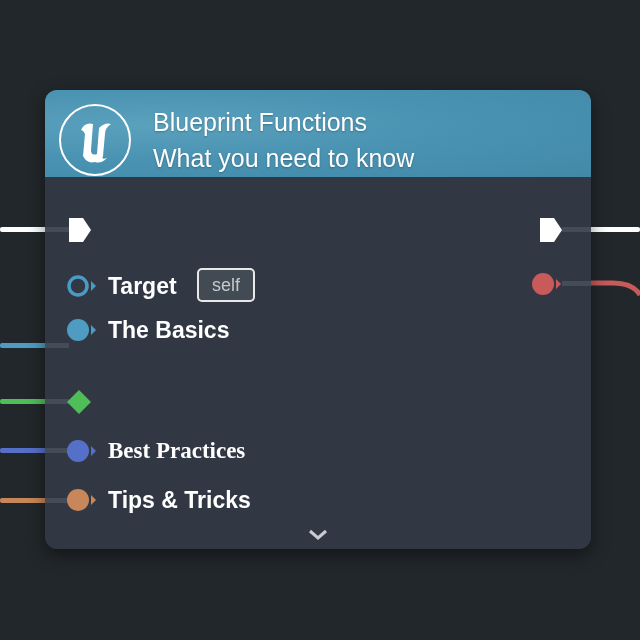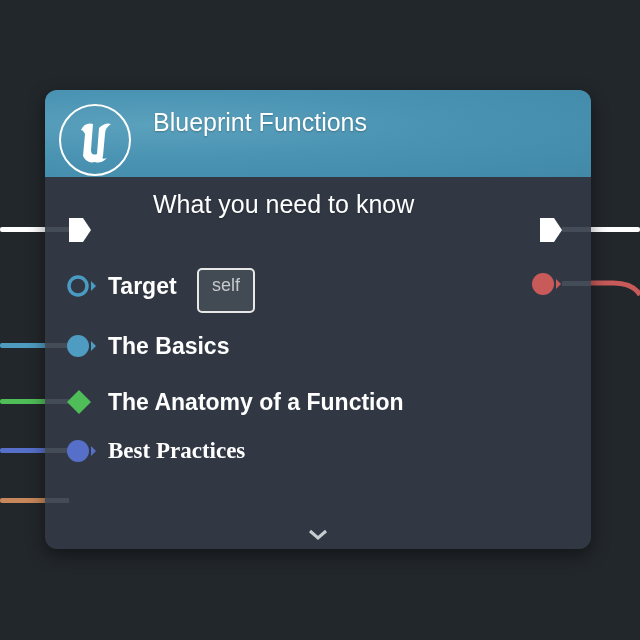--- a/index.html
+++ b/index.html
@@ -31,21 +31,21 @@
   .pin-row { position:absolute; left:0; width:100%; height:40px; }
   .pin-label {
     position:absolute; left:63px; color:#ffffff; font-size:23px;
     font-weight:bold; white-space:nowrap; line-height:40px; top:0;
   }
   .pin-icon { position:absolute; }
   .pin-stub {
     position:absolute; height:5px; background:#4a525c; opacity:0.8;
   }
   .self-box {
-    position:absolute; left:152px; top:2px; width:58px; height:45px;
+    position:absolute; left:152px; top:2px; width:58px; height:34px;
     border:2px solid #e8e8e8; border-radius:5px; box-sizing:border-box;
     background:#424a54; color:#c6c9cc; font-size:18px; text-align:center;
     line-height:30px;
   }
   .chevron { position:absolute; left:262px; top:438px; }
 </style>
 </head>
 <body>
 
 <div class="wire" style="left:0;top:227px;width:60px;background:#ffffff;"></div>
@@ -59,21 +59,21 @@
 </svg>
 
 <div class="node">
   <div class="node-header">
     <div class="logo">
       <svg width="68" height="68" viewBox="0 0 68 68">
         <path d="M20 24 Q24 16 32 18 L30 44 Q30 50 36 48 L38 22 Q44 16 50 18 Q44 22 44 28 L42 50 Q40 54 46 52 Q40 58 34 56 Q26 58 22 50 L24 28 Q22 24 20 24 Z" fill="#ffffff"></path>
       </svg>
     </div>
     <div class="title-line" style="top:18px;">Blueprint Functions</div>
-    <div class="title-line" style="top:54px;margin-top:46px;">What you need to know</div>
+    <div class="title-line" style="top:54px;">What you need to know</div>
   </div>
 
   <div class="pin-stub" style="left:0;top:137px;width:24px;"></div>
   <svg class="pin-icon" style="left:24px;top:128px;" width="22" height="24">
     <path d="M0 0 L14 0 L22 12 L14 24 L0 24 Z" fill="#ffffff"></path>
   </svg>
   <svg class="pin-icon" style="left:495px;top:128px;" width="22" height="24">
     <path d="M0 0 L14 0 L22 12 L14 24 L0 24 Z" fill="#ffffff"></path>
   </svg>
   <div class="pin-stub" style="left:517px;top:137px;width:29px;"></div>
@@ -87,43 +87,49 @@
   <div class="pin-row" style="top:176px;">
     <svg class="pin-icon" style="left:22px;top:8px;" width="32" height="24">
       <circle cx="11" cy="12" r="9" fill="none" stroke="#4a9bc4" stroke-width="3.5"></circle>
       <path d="M24 7 L29 12 L24 17 Z" fill="#4a9bc4"></path>
     </svg>
     <span class="pin-label">Target</span>
     <div class="self-box">self</div>
   </div>
 
   <div class="pin-stub" style="left:0;top:253px;width:24px;"></div>
-  <div class="pin-row" style="top:236px;">
+  <div class="pin-row" style="top:220px;">
     <svg class="pin-icon" style="left:22px;top:8px;" width="32" height="24">
       <circle cx="11" cy="12" r="11" fill="#4e9cc2"></circle>
       <path d="M24 7 L29 12 L24 17 Z" fill="#4e9cc2"></path>
     </svg>
     <span class="pin-label">The Basics</span>
   </div>
 
   <div class="pin-stub" style="left:0;top:309px;width:24px;"></div>
   <div class="pin-row" style="top:292px;">
     <svg class="pin-icon" style="left:22px;top:8px;" width="26" height="24">
       <path d="M12 0 L24 12 L12 24 L0 12 Z" fill="#4fbe59"></path>
     </svg>
-    <span class="pin-label">The Anatomy of a Function</span>
   </div>
 
   <div class="pin-stub" style="left:0;top:358px;width:24px;"></div>
   <div class="pin-row" style="top:341px;font-family:Liberation Serif, serif;">
     <svg class="pin-icon" style="left:22px;top:8px;" width="32" height="24">
       <circle cx="11" cy="12" r="11" fill="#5670c9"></circle>
       <path d="M24 7 L29 12 L24 17 Z" fill="#5670c9"></path>
     </svg>
     <span class="pin-label">Best Practices</span>
   </div>
 
   <div class="pin-stub" style="left:0;top:408px;width:24px;"></div>
+  <div class="pin-row" style="top:390px;">
+    <svg class="pin-icon" style="left:22px;top:8px;" width="32" height="24">
+      <circle cx="11" cy="12" r="11" fill="#c8875a"></circle>
+      <path d="M24 7 L29 12 L24 17 Z" fill="#c8875a"></path>
+    </svg>
+    <span class="pin-label">Tips &amp; Tricks</span>
+  </div>
 
   <svg class="chevron" width="22" height="14">
     <path d="M3 3 L11 10 L19 3" stroke="#c9ccd0" stroke-width="3" fill="none"></path>
   </svg>
 </div>
 
 </body></html>

